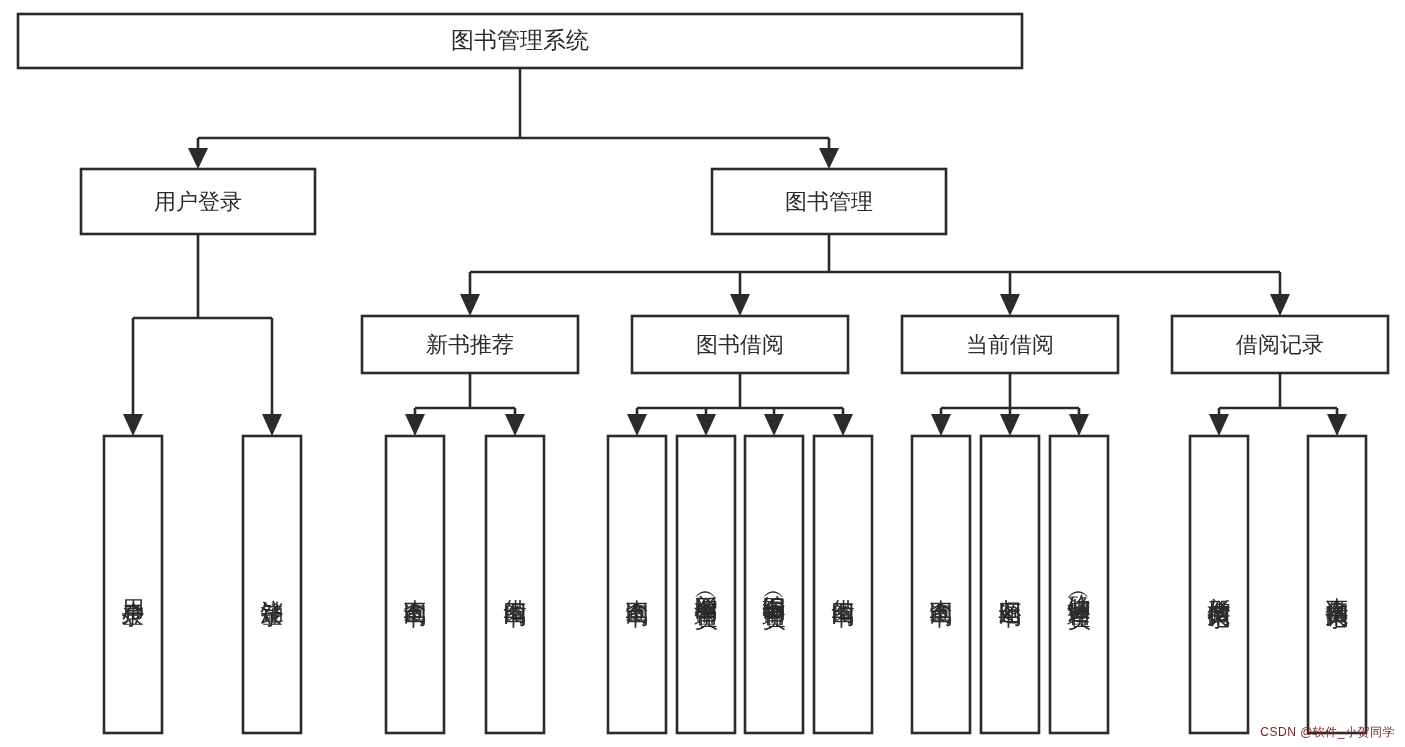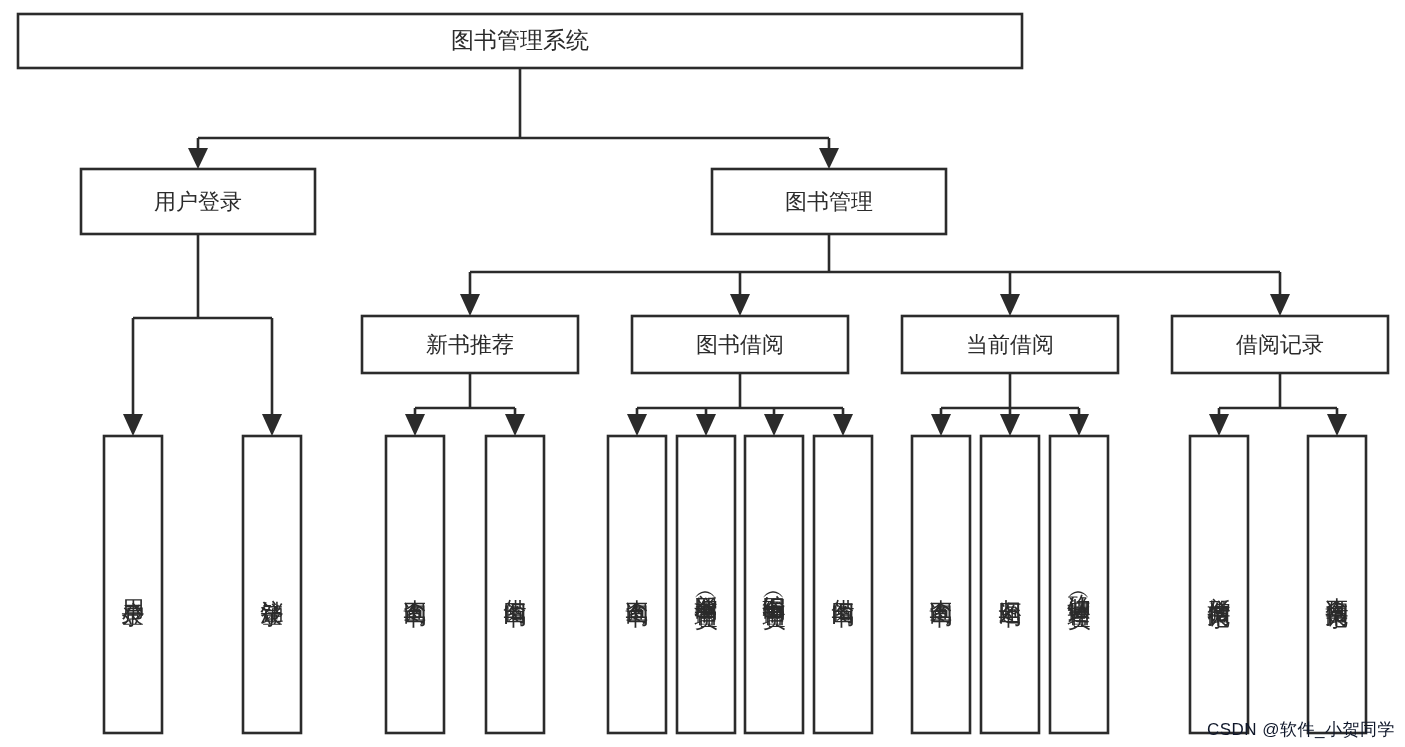--- a/index.html
+++ b/index.html
@@ -68,22 +68,22 @@
     letter-spacing: 2px;
     color: #2b2b2b;
     white-space: nowrap;
     text-align: center;
   }
   .watermark {
     position: absolute;
     right: 10px;
     bottom: 6px;
     font-family: "Liberation Sans", "DejaVu Sans", sans-serif;
-    font-size: 17px;
-    color: #0f172a;
+    font-size: 12px;
+    color: #7f1d1d;
     letter-spacing: 0.5px;
     white-space: nowrap;
   }
 </style>
 </head>
 <body>
 
 <div id="diagram-root">
 
   <svg class="diagram-svg" viewBox="0 0 1405 747">

